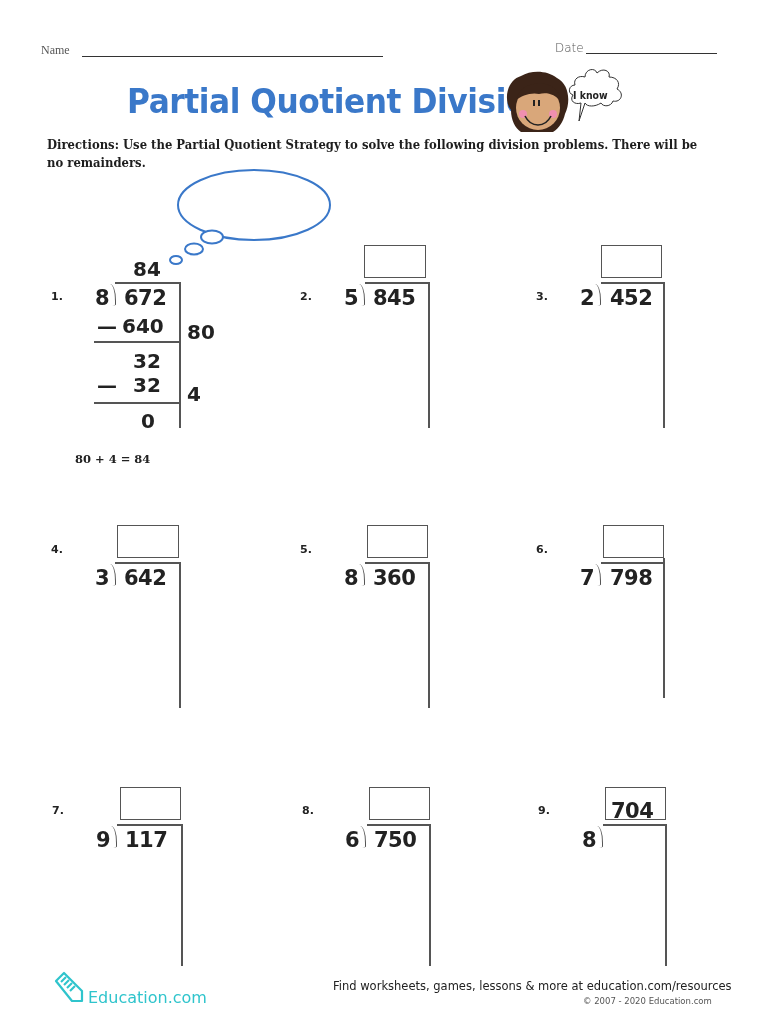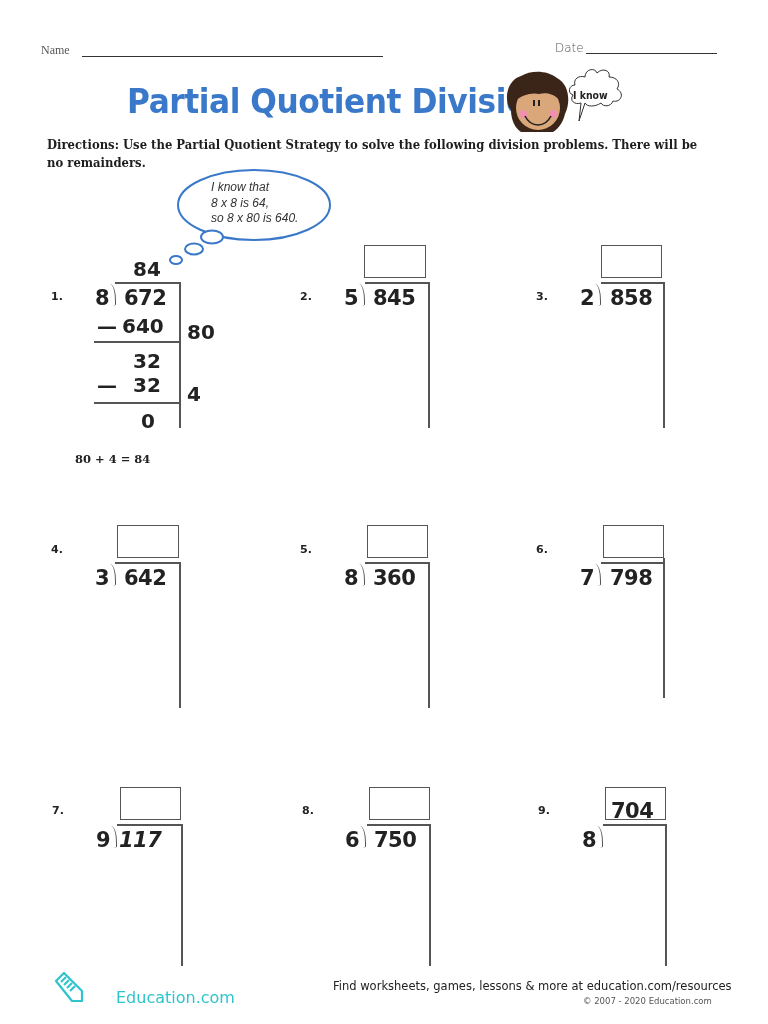--- a/index.html
+++ b/index.html
@@ -66,25 +66,20 @@
   <div>no remainders.</div>
 </div>
 
 <div class="abs" style="left:165px; top:165px; width:170px; height:106px;">
   <svg width="170" height="106" viewBox="0 0 170 106">
     <ellipse cx="89" cy="40" rx="76" ry="35" fill="#fff" stroke="#3a78c9" stroke-width="2"></ellipse>
     <ellipse cx="47" cy="72" rx="11" ry="6.5" fill="#fff" stroke="#3a78c9" stroke-width="2"></ellipse>
     <ellipse cx="29" cy="84" rx="9" ry="5.5" fill="#fff" stroke="#3a78c9" stroke-width="2"></ellipse>
     <ellipse cx="11" cy="95" rx="6" ry="4" fill="#fff" stroke="#3a78c9" stroke-width="2"></ellipse>
   </svg>
-  <div class="abs bubble-text" style="left:46px; top:15px;">
-    <div>I know that</div>
-    <div>8 x 8 is 64,</div>
-    <div>so 8 x 80 is 640.</div>
-  </div>
 </div>
 
 <div class="abs pnum" style="left:51px; top:290px;">1.</div>
 <div class="abs work" style="left:133px; top:257px;">84</div>
 <div class="abs hline" style="left:115px; top:282px; width:66px;"></div>
 <div class="abs vline" style="left:179px; top:282px; height:146px;"></div>
 <div class="abs divisor" style="left:95px; top:286px;">8</div>
 <div class="abs bracket" style="left:110px; top:284px;"></div>
 <div class="abs divisor" style="left:124px; top:286px;">672</div>
 
@@ -110,21 +105,21 @@
 <div class="abs bracket" style="left:359px; top:284px;"></div>
 <div class="abs dividend" style="left:373px; top:286px;">845</div>
 <div class="abs" style="left:372px; top:312px; width:50px; height:114px;"></div>
 
 <div class="abs pnum" style="left:536px; top:290px;">3.</div>
 <div class="abs ans-box" style="left:601px; top:245px; width:61px; height:33px;"></div>
 <div class="abs hline" style="left:601px; top:282px; width:64px;"></div>
 <div class="abs vline" style="left:663px; top:282px; height:146px;"></div>
 <div class="abs divisor" style="left:580px; top:286px;">2</div>
 <div class="abs bracket" style="left:595px; top:284px;"></div>
-<div class="abs dividend" style="left:610px; top:286px;">858</div>
+<div class="abs dividend" style="left:610px; top:286px;">452</div>
 <div class="abs" style="left:608px; top:312px; width:50px; height:114px;"></div>
 
 <div class="abs pnum" style="left:51px; top:543px;">4.</div>
 <div class="abs ans-box" style="left:117px; top:525px; width:62px; height:33px;"></div>
 <div class="abs hline" style="left:115px; top:562px; width:66px;"></div>
 <div class="abs vline" style="left:179px; top:562px; height:146px;"></div>
 <div class="abs divisor" style="left:95px; top:566px;">3</div>
 <div class="abs bracket" style="left:110px; top:564px;"></div>
 <div class="abs dividend" style="left:124px; top:566px;">642</div>
 <div class="abs" style="left:122px; top:592px; width:50px; height:114px;"></div>
@@ -146,21 +141,21 @@
 <div class="abs bracket" style="left:595px; top:564px;"></div>
 <div class="abs dividend" style="left:610px; top:566px;">798</div>
 <div class="abs" style="left:608px; top:592px; width:50px; height:104px;"></div>
 
 <div class="abs pnum" style="left:52px; top:804px;">7.</div>
 <div class="abs ans-box" style="left:120px; top:787px; width:61px; height:33px;"></div>
 <div class="abs hline" style="left:117px; top:824px; width:66px;"></div>
 <div class="abs vline" style="left:181px; top:824px; height:142px;"></div>
 <div class="abs divisor" style="left:96px; top:828px;">9</div>
 <div class="abs bracket" style="left:111px; top:826px;"></div>
-<div class="abs dividend" style="left:119px; top:828px;font-style:italic;">117</div>
+<div class="abs dividend" style="left:125px; top:828px;">117</div>
 <div class="abs" style="left:124px; top:854px; width:50px; height:110px;"></div>
 
 <div class="abs pnum" style="left:302px; top:804px;">8.</div>
 <div class="abs ans-box" style="left:369px; top:787px; width:61px; height:33px;"></div>
 <div class="abs hline" style="left:367px; top:824px; width:64px;"></div>
 <div class="abs vline" style="left:429px; top:824px; height:142px;"></div>
 <div class="abs divisor" style="left:345px; top:828px;">6</div>
 <div class="abs bracket" style="left:360px; top:826px;"></div>
 <div class="abs dividend" style="left:374px; top:828px;">750</div>
 <div class="abs" style="left:373px; top:854px; width:50px; height:110px;"></div>
@@ -178,15 +173,15 @@
   <svg width="36" height="36" viewBox="0 0 36 36">
     <g fill="none" stroke="#2fc4cc" stroke-width="2.2" stroke-linejoin="round">
       <path d="M4 10 L12 2 L30 20 L30 30 L20 30 Z"></path>
       <path d="M9 11 L14 6"></path>
       <path d="M12 14 L17 9"></path>
       <path d="M15 17 L20 12"></path>
       <path d="M18 20 L23 15"></path>
     </g>
   </svg>
 </div>
-<div class="abs logo-text" style="left:88px; top:988px;margin-left:28px;">Education.com</div>
+<div class="abs logo-text" style="left:88px; top:988px;">Education.com</div>
 <div class="abs footer-find" style="left:333px; top:979px;text-align:center;">Find worksheets, games, lessons &amp; more at education.com/resources</div>
 <div class="abs footer-copy" style="left:583px; top:996px;">© 2007 - 2020 Education.com</div>
 
 </body></html>

